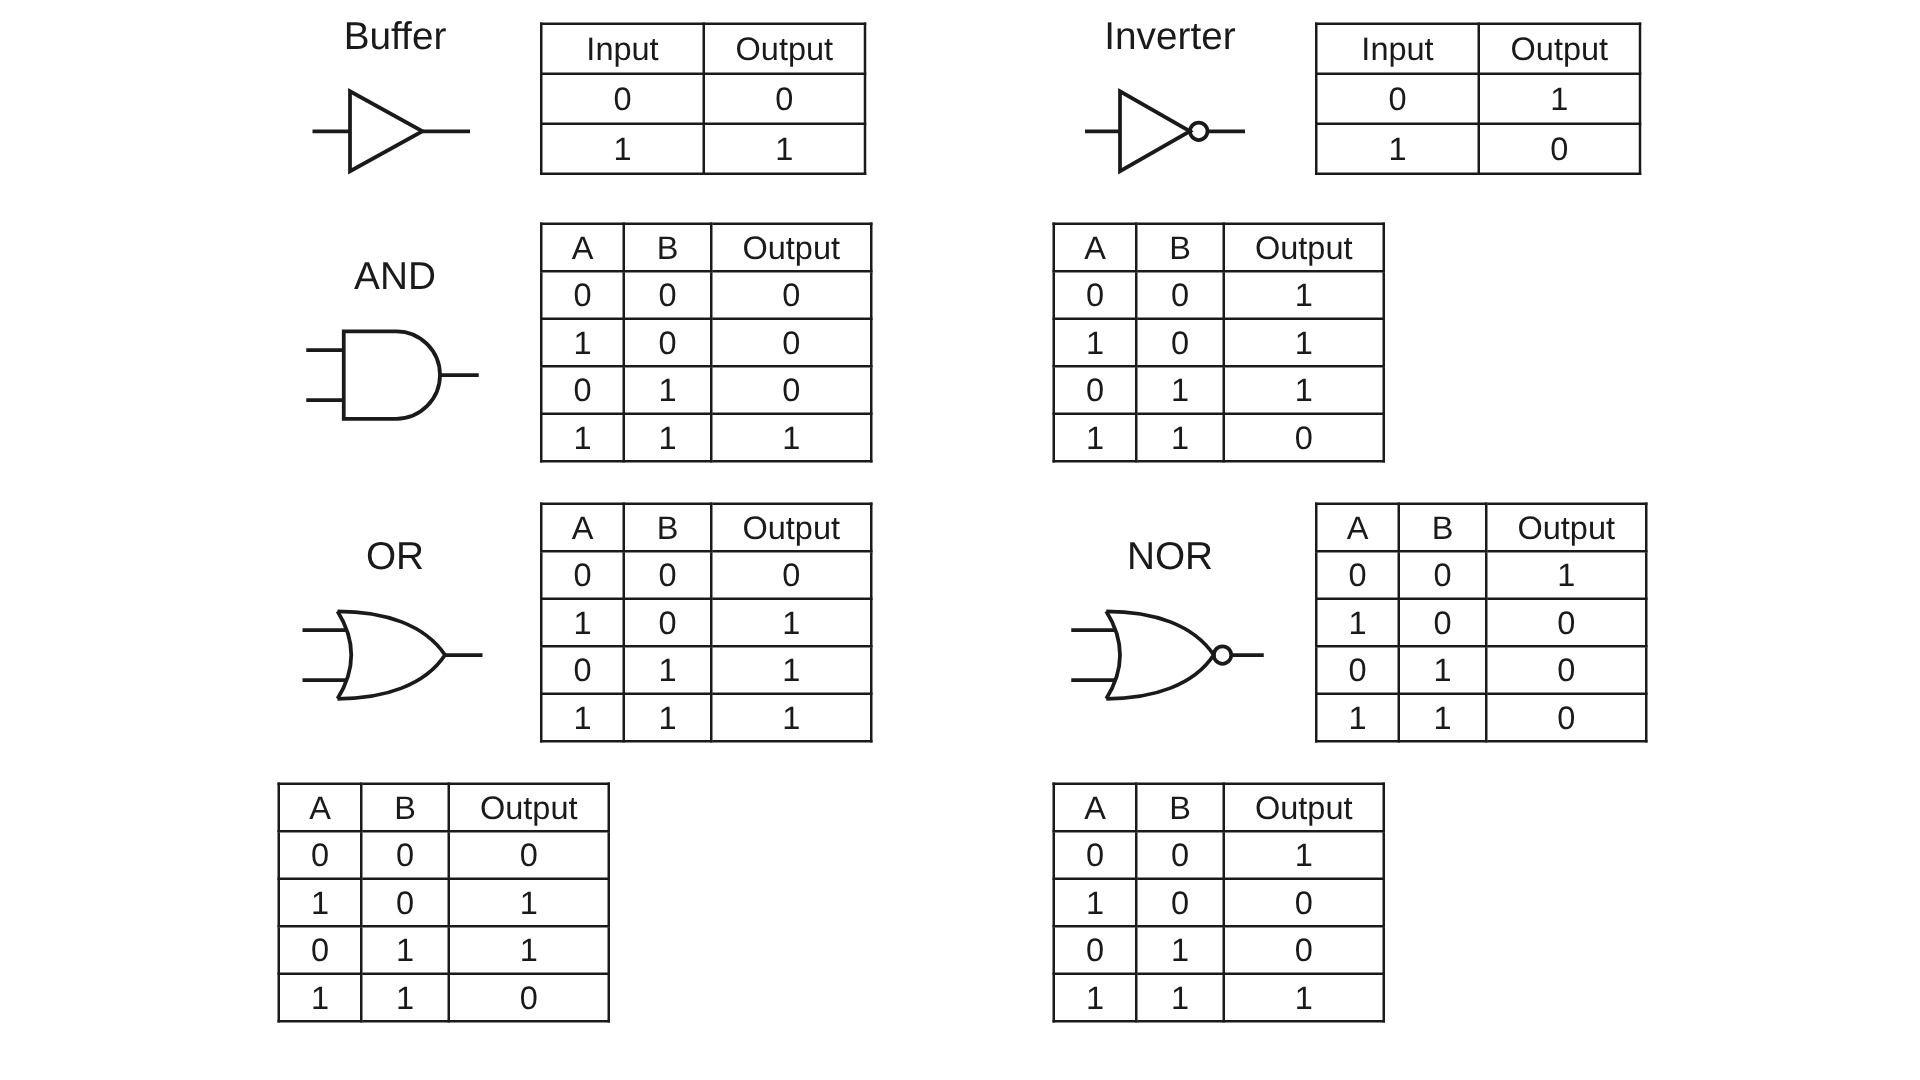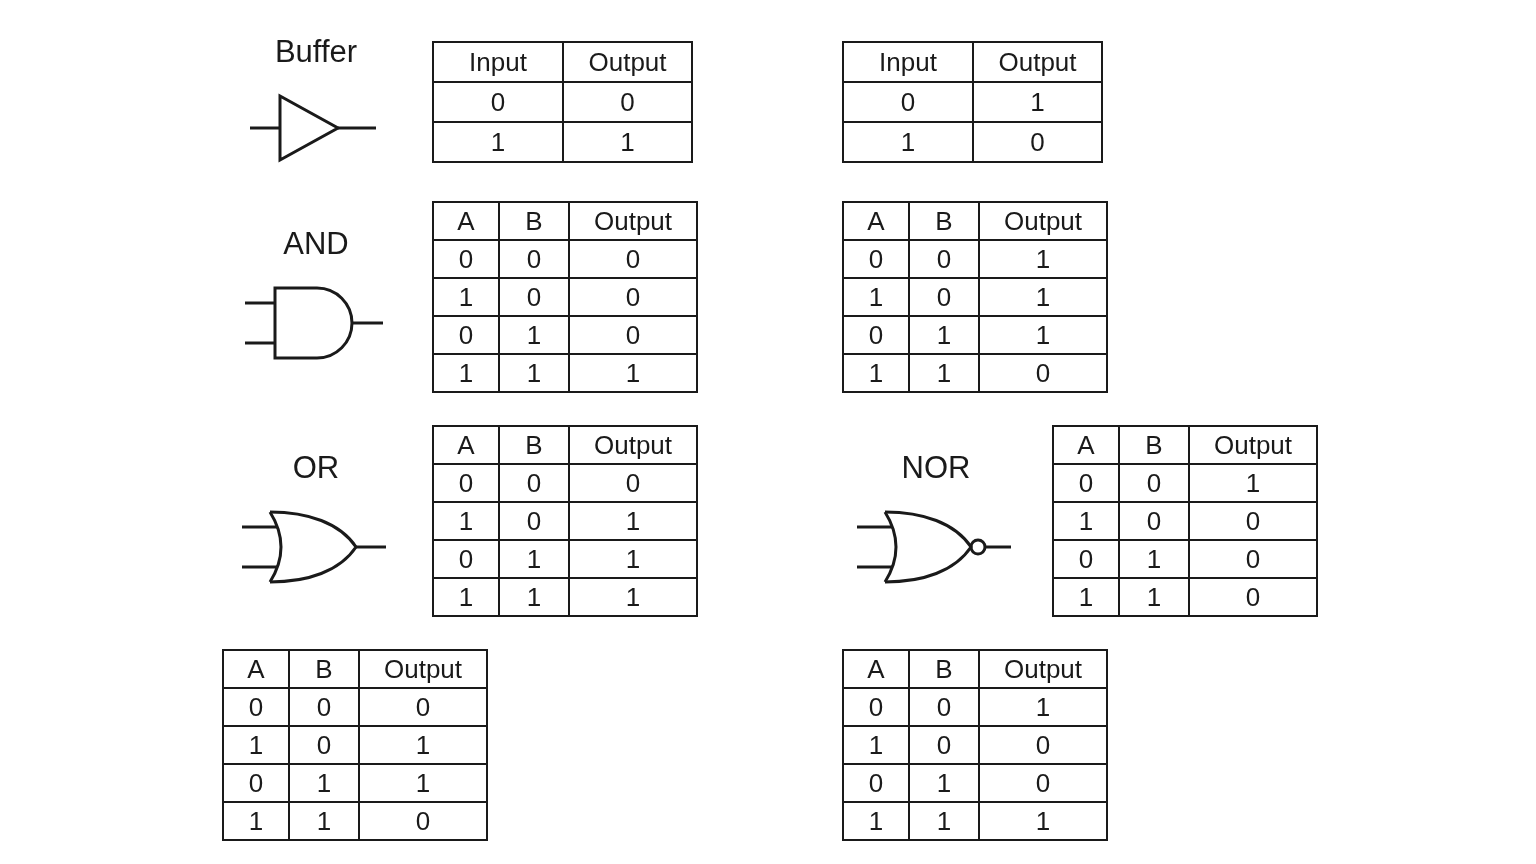--- a/index.html
+++ b/index.html
@@ -9,21 +9,21 @@
     font-family:"Liberation Sans", sans-serif;
     color:#1a1a1a;
     overflow:hidden;
     box-sizing:border-box;
   }
   .grid {
     display:grid;
     grid-template-columns: 468px 468px;
     column-gap:152px;
     row-gap:32px;
-    padding:35px 0 0 222px;
+    padding:12px 0 0 222px;
   }
   .gate {
     display:flex;
     align-items:center;
     gap:22px;
   }
   .symbol-block {
     width:188px;
     flex:none;
     display:flex;
@@ -93,20 +93,29 @@
           </tr>
           <tr>
             <td>1</td>
             <td>1</td>
           </tr>
         </tbody>
       </table>
     </section>
 
     <section class="gate">
+      <div class="symbol-block">
+        <div class="gate-name">Inverter</div>
+        <svg class="sym" width="140" height="82" viewBox="0 0 140 82">
+          <line x1="2" y1="41" x2="30" y2="41"></line>
+          <polygon points="30,9 30,73 86,41"></polygon>
+          <circle cx="93" cy="41" r="7"></circle>
+          <line x1="100" y1="41" x2="130" y2="41"></line>
+        </svg>
+      </div>
       <table class="truth t2">
         <thead>
           <tr>
             <th class="c0">Input</th>
             <th class="c1">Output</th>
           </tr>
         </thead>
         <tbody>
           <tr>
             <td>0</td>

